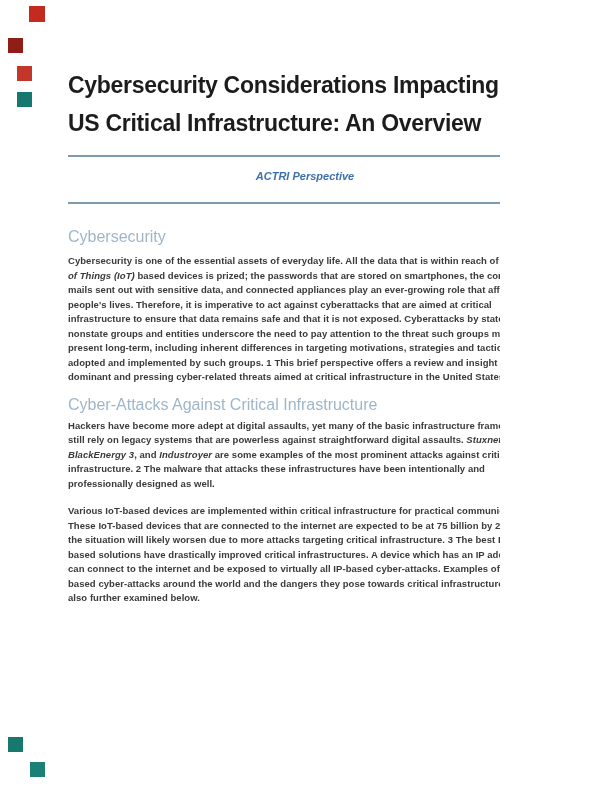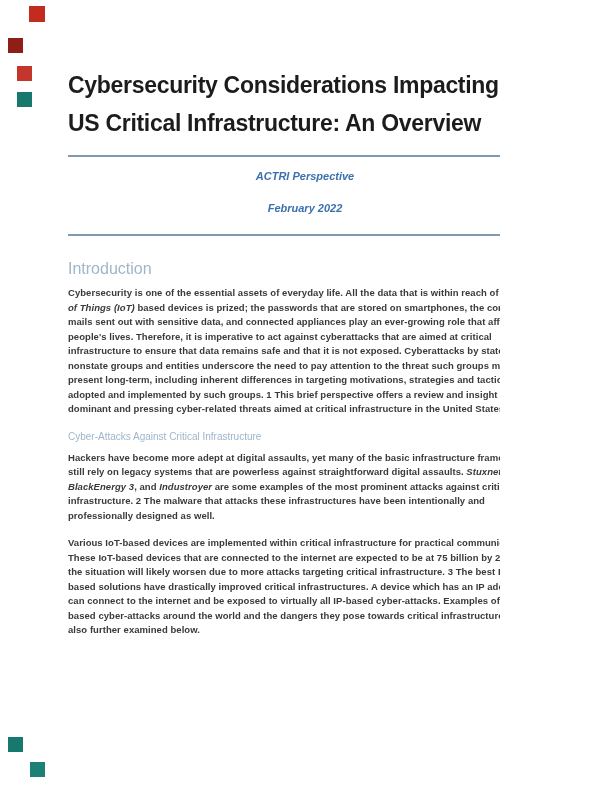--- a/index.html
+++ b/index.html
@@ -54,21 +54,21 @@
   }
   .h1 {
     margin: 24px 0 8px 0;
     font-size: 16px;
     line-height: 18px;
     font-weight: normal;
     color: var(--heading-color, #9fb6ca);
   }
   .h2 {
     margin: 7px 0 7px 0;
-    font-size: 10px;
+    font-size: 16px;
     line-height: 14px;
     font-weight: normal;
     color: var(--heading-color, #9fb6ca);
   }
   .body-para {
     margin: 0 0 13px 0;
     font-size: 9.5px;
     line-height: 14.5px;
     color: var(--body-color, #3a3a3a);
     letter-spacing: 0.05px;
@@ -85,24 +85,23 @@
       <div class="sq" style="left: 17px; top: 66px; width: 15px; height: 15px; background: rgb(195, 54, 43);"></div>
       <div class="sq" style="left: 17px; top: 92px; width: 15px; height: 15px; background: rgb(23, 120, 109);"></div>
       <div class="sq" style="left: 8px; top: 737px; width: 15px; height: 15px; background: rgb(23, 120, 109);"></div>
       <div class="sq" style="left: 30px; top: 762px; width: 15px; height: 15px; background: rgb(29, 128, 118);"></div>
     </div>
   <div class="content">
     <h1 class="title">Cybersecurity Considerations Impacting the US Critical Infrastructure: An Overview</h1>
     <hr class="rule rule-top">
     <div class="meta">
       <p class="meta-line">ACTRI Perspective</p>
-      <p class="meta-line">February 2022</p>
     </div>
     <hr class="rule rule-bottom">
     <div id="sections">
-        <div class="h1">Introduction</div>
+        <div class="h1">Cybersecurity</div>
         <p class="body-para"><span>Cybersecurity is one of the essential assets of everyday life. All the data that is within reach of </span><span style="font-style: italic;">Internet of Things (IoT)</span><span> based devices is prized; the passwords that are stored on smartphones, the constant e-mails sent out with sensitive data, and connected appliances play an ever-growing role that affect people's lives. Therefore, it is imperative to act against cyberattacks that are aimed at critical infrastructure to ensure that data remains safe and that it is not exposed.  Cyberattacks by state and nonstate groups and entities underscore the need to pay attention to the threat such groups may present long-term, including inherent differences in targeting motivations, strategies and tactics adopted and implemented by such groups. 1 This brief perspective offers a review and insight into dominant and pressing cyber-related threats aimed at critical infrastructure in the United States.</span></p>
         <div class="h2">Cyber-Attacks Against Critical Infrastructure</div>
         <p class="body-para"><span>Hackers have become more adept at digital assaults, yet many of the basic infrastructure frameworks still rely on legacy systems that are powerless against straightforward digital assaults. </span><span style="font-style: italic;">Stuxnet</span><span>, </span><span style="font-style: italic;">Havex</span><span>, </span><span style="font-style: italic;">BlackEnergy 3</span><span>, and </span><span style="font-style: italic;">Industroyer</span><span> are some examples of the most prominent attacks against critical infrastructure. 2 The malware that attacks these infrastructures have been intentionally and professionally designed as well.</span></p>
         <p class="body-para"><span>Various IoT-based devices are implemented within critical infrastructure for practical communication. These IoT-based devices that are connected to the internet are expected to be at 75 billion by 2025 and the situation will likely worsen due to more attacks targeting critical infrastructure.  3 The best IoT-based solutions have drastically improved critical infrastructures. A device which has an IP address can connect to the internet and be exposed to virtually all IP-based cyber-attacks. Examples of IoT-based cyber-attacks around the world and the dangers they pose towards critical infrastructures are also further examined below.</span></p>
       </div>
   </div>
 </div>
 
 </body></html>

